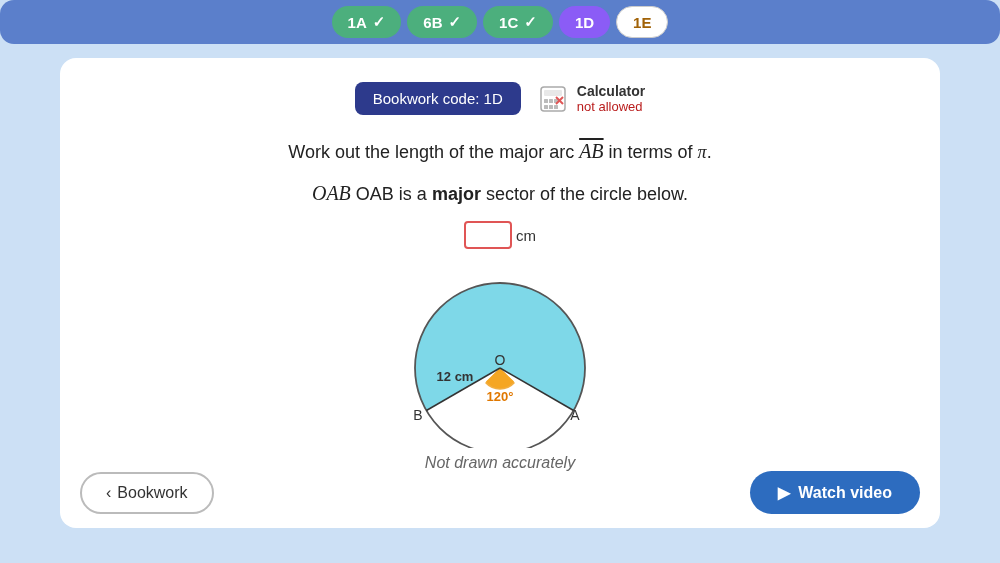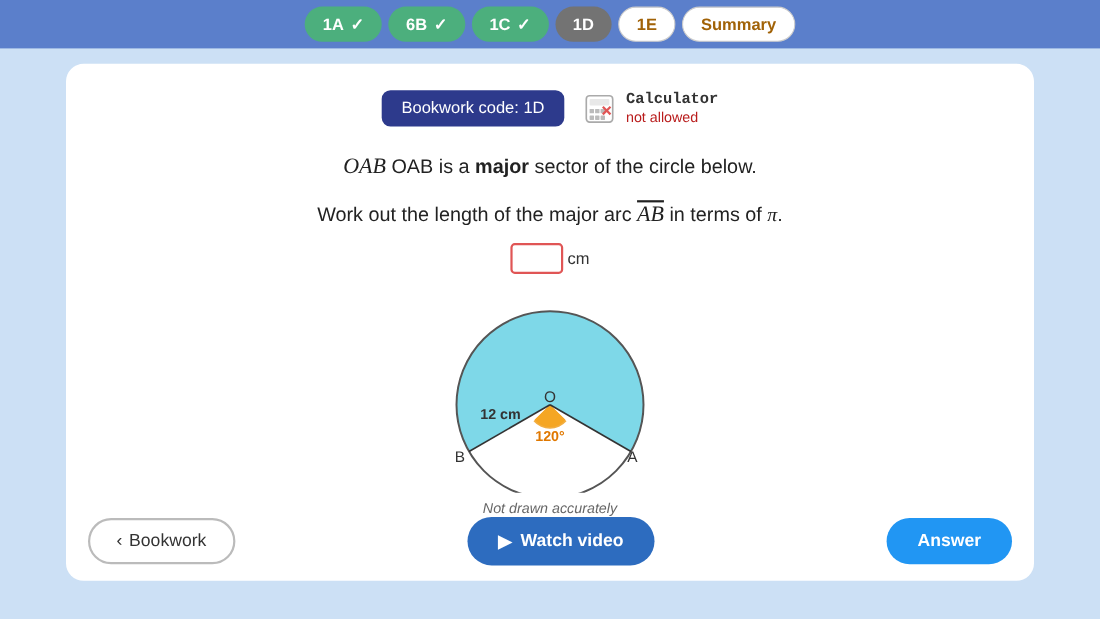--- a/index.html
+++ b/index.html
@@ -12,39 +12,40 @@
       position: relative;
     }
     .top-bar {
       background: #5b7fcb;
       height: 44px;
       display: flex;
       align-items: center;
       justify-content: center;
       gap: 6px;
       padding: 0 20px;
+      border-radius: 14px;
     }
     .tab {
       height: 32px;
       border-radius: 20px;
       display: flex;
       align-items: center;
       padding: 0 16px;
       font-size: 15px;
       font-weight: 600;
       cursor: pointer;
       gap: 6px;
     }
     .tab-green {
       background: #4caf7d;
       color: white;
       border: none;
     }
     .tab-active {
-      background: #737373;
+      background: #8b5cf6;
       color: white;
       border: none;
     }
     .tab-inactive {
       background: white;
       color: #a16207;
       border: 1px solid #ccc;
     }
     .main-content {
       background: white;
@@ -104,21 +105,21 @@
       height: 28px;
       border: 2px solid #e05555;
       border-radius: 4px;
       background: white;
     }
     .unit-label {
       font-size: 15px;
       color: #333;
     }
     .not-drawn {
-      font-size: 13px;
+      font-size: 16px;
       color: #666;
       margin-top: 6px;
       font-style: italic;
     }
     .bottom-bar {
       position: absolute;
       bottom: 14px;
       left: 0;
       right: 0;
       display: flex;
@@ -183,23 +184,20 @@
   </div>
   <div class="tab tab-green">
     <span>1C</span>
     <span>✓</span>
   </div>
   <div class="tab tab-active">
     <span>1D</span>
   </div>
   <div class="tab tab-inactive">
     <span>1E</span>
-  </div>
-  <div class="tab tab-inactive">
-    <span>Summary</span>
   </div>
 </div>
 
 <div class="main-wrapper">
   <div class="main-content">
 
     <div class="bookwork-bar">
       <div class="bookwork-code">Bookwork code: 1D</div>
       <div class="calculator-info">
 
@@ -209,35 +207,35 @@
           <rect x="7" y="16" width="4" height="4" rx="0.5" fill="#bbb"></rect>
           <rect x="12" y="16" width="4" height="4" rx="0.5" fill="#bbb"></rect>
           <rect x="17" y="16" width="4" height="4" rx="0.5" fill="#bbb"></rect>
           <rect x="7" y="22" width="4" height="4" rx="0.5" fill="#bbb"></rect>
           <rect x="12" y="22" width="4" height="4" rx="0.5" fill="#bbb"></rect>
           <rect x="17" y="22" width="4" height="4" rx="0.5" fill="#bbb"></rect>
           <line x1="19" y1="14" x2="26" y2="21" stroke="#e05555" stroke-width="2"></line>
           <line x1="26" y1="14" x2="19" y2="21" stroke="#e05555" stroke-width="2"></line>
         </svg>
         <div>
-          <div style="font-weight:600; font-size:14px;font-family:Liberation Mono, monospace;">Calculator</div>
+          <div style="font-weight:600; font-size:14px;">Calculator</div>
           <div style="font-size:13px; color:#b91c1c;">not allowed</div>
         </div>
       </div>
+    </div>
+
+    <div class="question-text" style="margin-bottom:10px;">
+      Work out the length of the major arc <span style="font-family:'Times New Roman',serif; font-style:italic; font-size:20px; text-decoration:overline;">AB</span> in terms of <span style="font-family:'Times New Roman',serif; font-style:italic;">π</span>.
     </div>
 
     <div class="question-text">
       <span style="font-family:'Times New Roman',serif; font-style:italic; font-size:20px;">OAB</span>
       <span>OAB is a </span>
       <span class="bold">major</span>
       <span> sector of the circle below.</span>
-    </div>
-
-    <div class="question-text" style="margin-bottom:10px;">
-      Work out the length of the major arc <span style="font-family:'Times New Roman',serif; font-style:italic; font-size:20px; text-decoration:overline;">AB</span> in terms of <span style="font-family:'Times New Roman',serif; font-style:italic;">π</span>.
     </div>
 
     <div class="diagram-area">
 
       <div class="answer-box-container">
         <div class="answer-input"></div>
         <span class="unit-label">cm</span>
       </div>
 
       <svg width="220" height="195" viewBox="0 0 220 195">
@@ -278,18 +276,15 @@
 
     <div class="bottom-bar">
       <button class="btn-prev">
         <span>‹</span>
         <span>Bookwork</span>
       </button>
       <button class="btn-watch">
         <span>▶</span>
         <span>Watch video</span>
       </button>
-      <button class="btn-answer">
-        <span>Answer</span>
-      </button>
     </div>
   </div>
 </div>
 
 </body></html>

